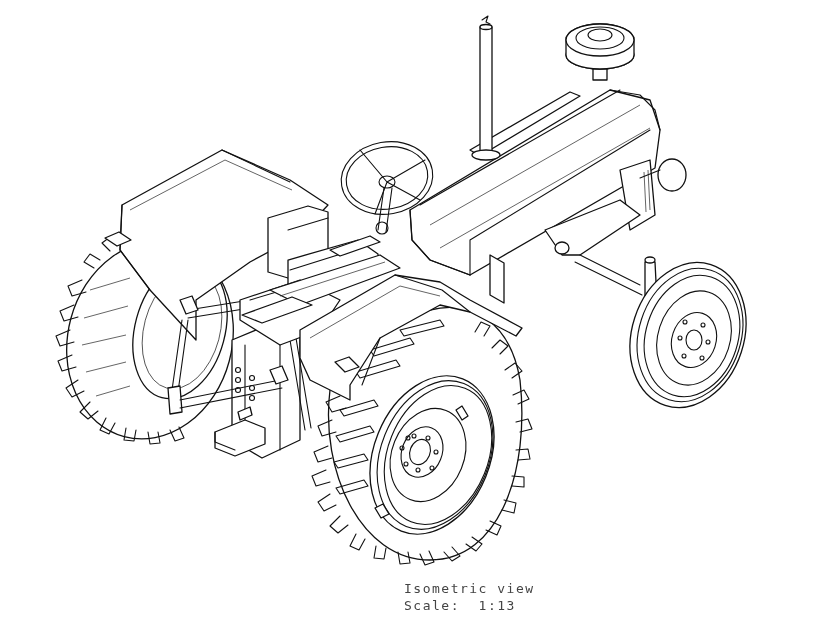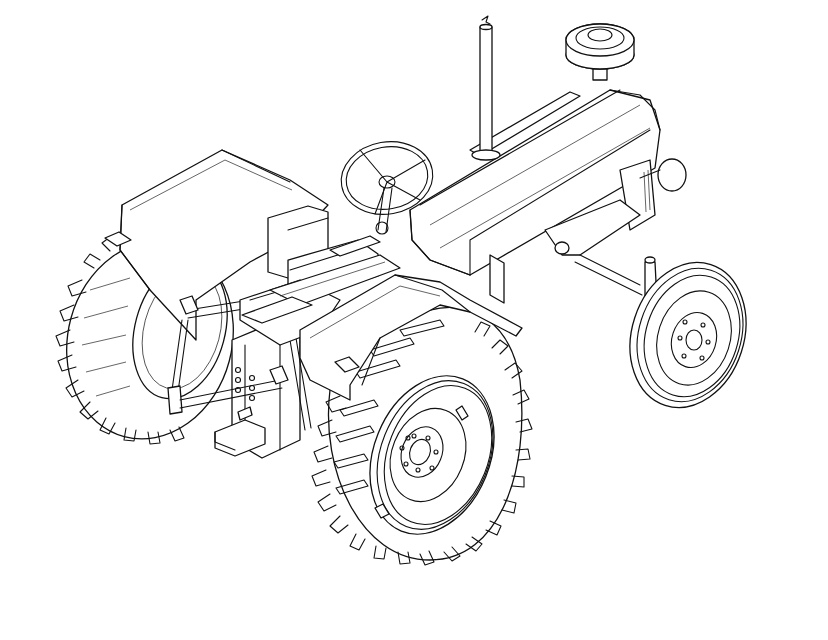--- a/index.html
+++ b/index.html
@@ -222,13 +222,15 @@
     <path class="ln" d="M300,330 L395,275 L440,282 L470,300 L522,328 L516,336 L470,312 L440,305 L380,338 L350,385 L350,400 L310,380 L300,358 Z"></path>
     <path class="ln2" d="M380,338 L362,385"></path>
     <path class="ln2" d="M395,275 L442,290 L470,312"></path>
     <path class="thin" d="M310,338 L400,286 L440,296"></path>
     <path class="ln" d="M335,362 l14,-5 l10,10 l-14,5 z"></path>
     <path class="ln" d="M242,315 l50,-18 l20,8 l-50,18 z"></path>
   </g>
 </svg>
 
 <div class="caption">
+  <div>Isometric view</div>
+  <div>Scale:  1:13</div>
 </div>
 
 </body></html>

